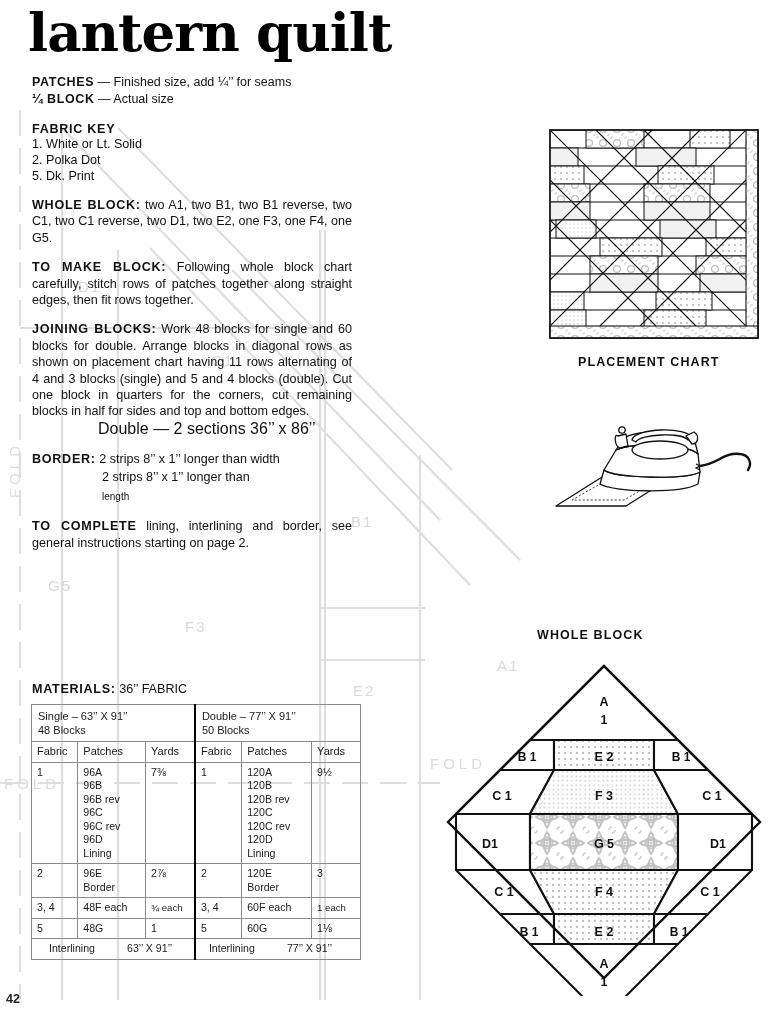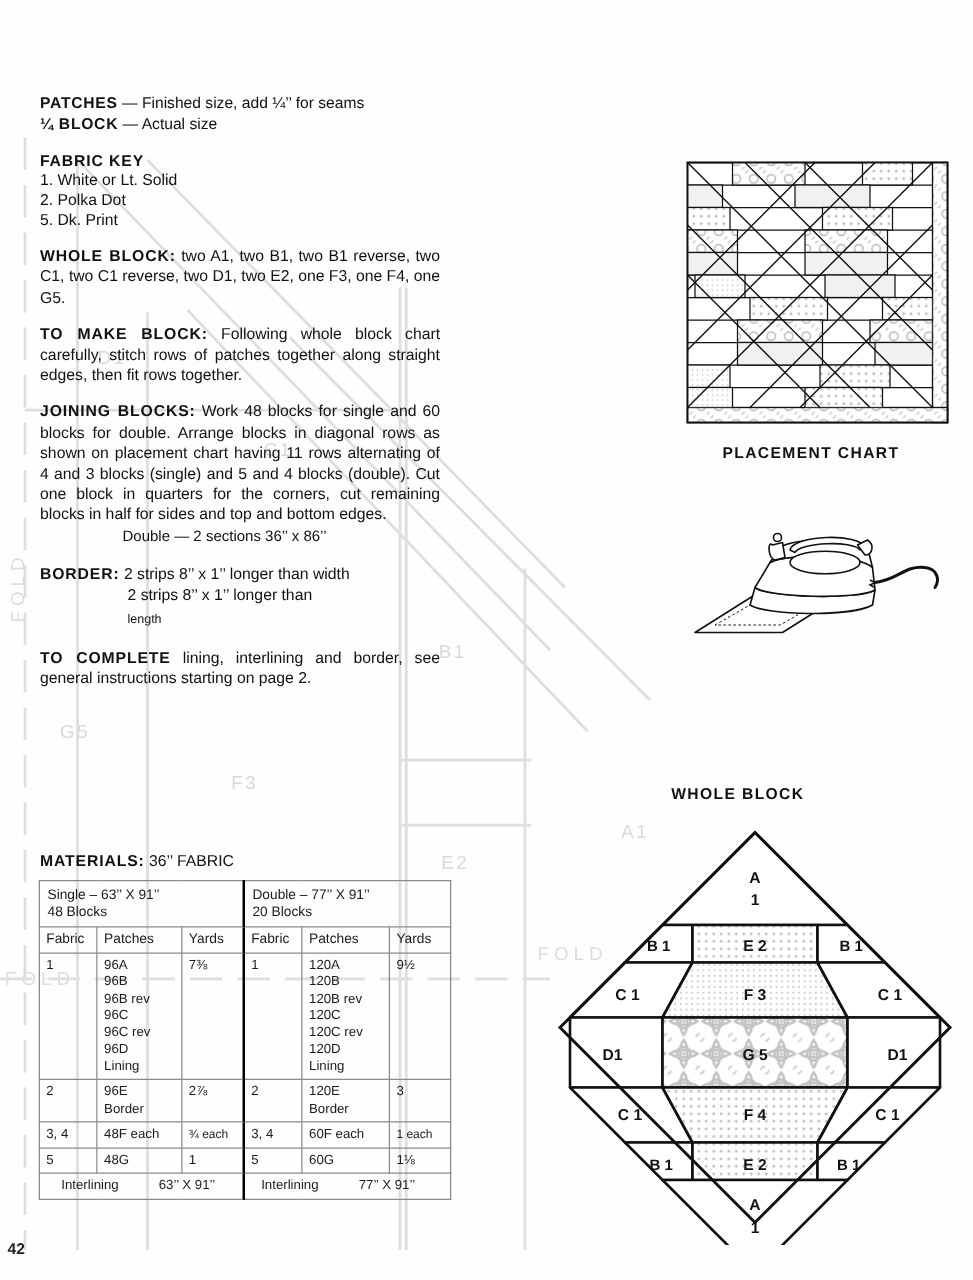--- a/index.html
+++ b/index.html
@@ -120,20 +120,21 @@
     <div class="ov-label" style="left:48px;top:577px;">G5</div>
     <div class="ov-label" style="left:185px;top:618px;">F3</div>
     <div class="ov-label" style="left:353px;top:682px;">E2</div>
     <div class="ov-label" style="left:497px;top:657px;">A1</div>
 
     <div class="ov-fold vert" style="left:6px;top:498px;">FOLD</div>
     <div class="ov-fold" style="left:4px;top:775px;">FOLD</div>
     <div class="ov-fold" style="left:430px;top:755px;">FOLD</div>
   </div>
 
+  <div id="title">lantern quilt</div>
 
   <div id="col-left">
 
     <div class="lead">
       <b>PATCHES</b>
       <span>—</span>
       <span>Finished size, add ¼’’ for seams</span>
     </div>
     <div class="lead">
       <b>¼ BLOCK</b>
@@ -152,21 +153,21 @@
 
     <div class="blk">
       <span class="hd">TO MAKE BLOCK:</span><span> Following whole block chart carefully, stitch rows of patches together along straight edges, then fit rows together.</span>
     </div>
 
     <div class="blk">
       <span class="hd">JOINING BLOCKS:</span><span> Work 48 blocks for single and 60 blocks for double. Arrange blocks in diagonal rows as shown on placement chart having 11 rows alternating of 4 and 3 blocks (single) and 5 and 4 blocks (double). Cut one block in quarters for the corners, cut remaining blocks in half for sides and top and bottom edges.</span>
     </div>
 
     <div class="subline">
-      <span style="font-size:12px;line-height:16.4px;">Double — 2 sections 36’’ x 86’’</span>
+      <span style="font-size:16px;line-height:16.4px;">Double — 2 sections 36’’ x 86’’</span>
     </div>
 
     <div class="blk hang2">
       <span class="hd">BORDER:</span>
       <span>2 strips 8’’ x 1’’ longer than width</span>
     </div>
     <div class="subline2">
       <span style="font-size:12.6px;line-height:16.4px;">2   strips   8’’ x 1’’   longer   than</span>
     </div>
     <div class="subline2">
@@ -185,21 +186,21 @@
 
   <table id="mat-table">
     <tbody>
         <tr>
       <td class="sz" colspan="3">
         <div>Single – 63’’ X 91’’</div>
         <div>48 Blocks</div>
       </td>
       <td class="sz mid" colspan="3">
         <div>Double – 77’’ X 91’’</div>
-        <div>20 Blocks</div>
+        <div>50 Blocks</div>
       </td>
     </tr>
     <tr>
       <td class="colhd c-fab">Fabric</td>
       <td class="colhd c-pat">Patches</td>
       <td class="colhd c-yd">Yards</td>
       <td class="colhd c-fab mid">Fabric</td>
       <td class="colhd c-pat">Patches</td>
       <td class="colhd c-yd">Yards</td>
     </tr>

